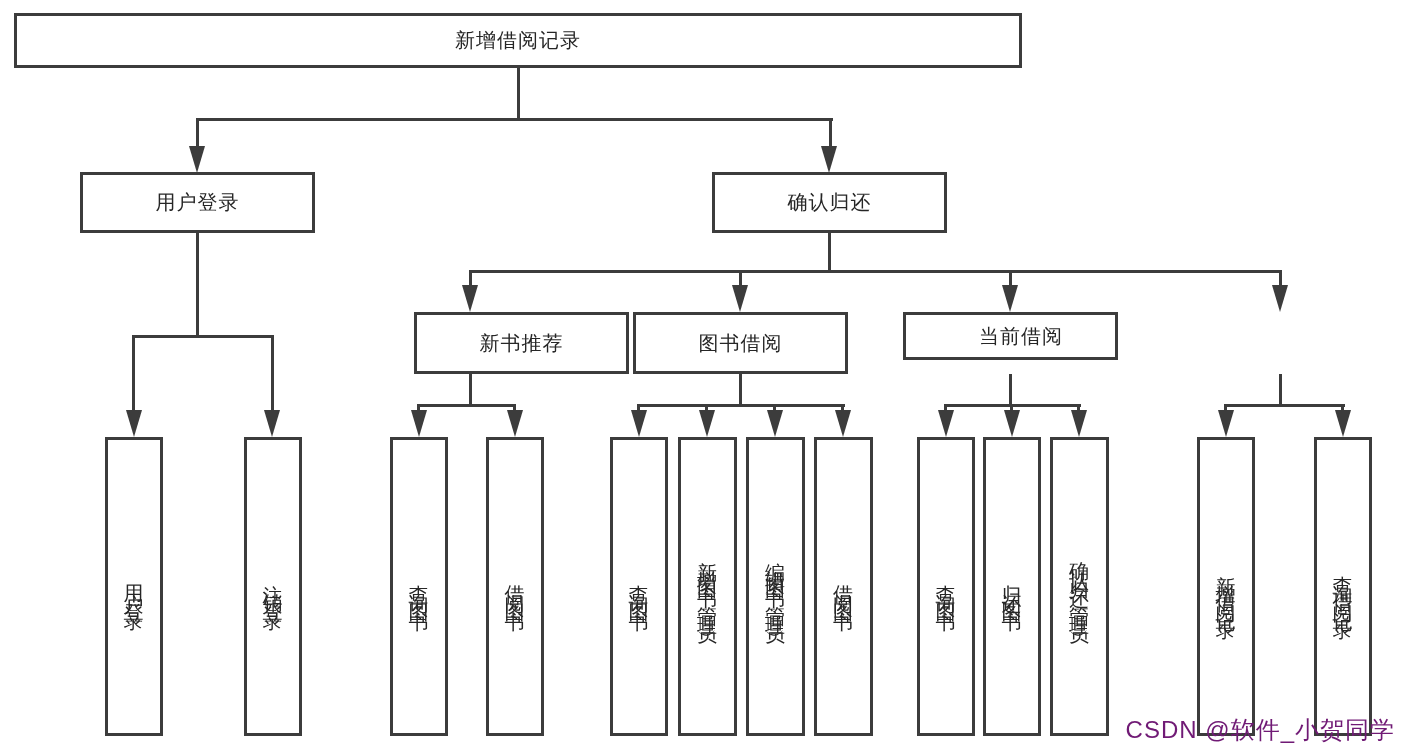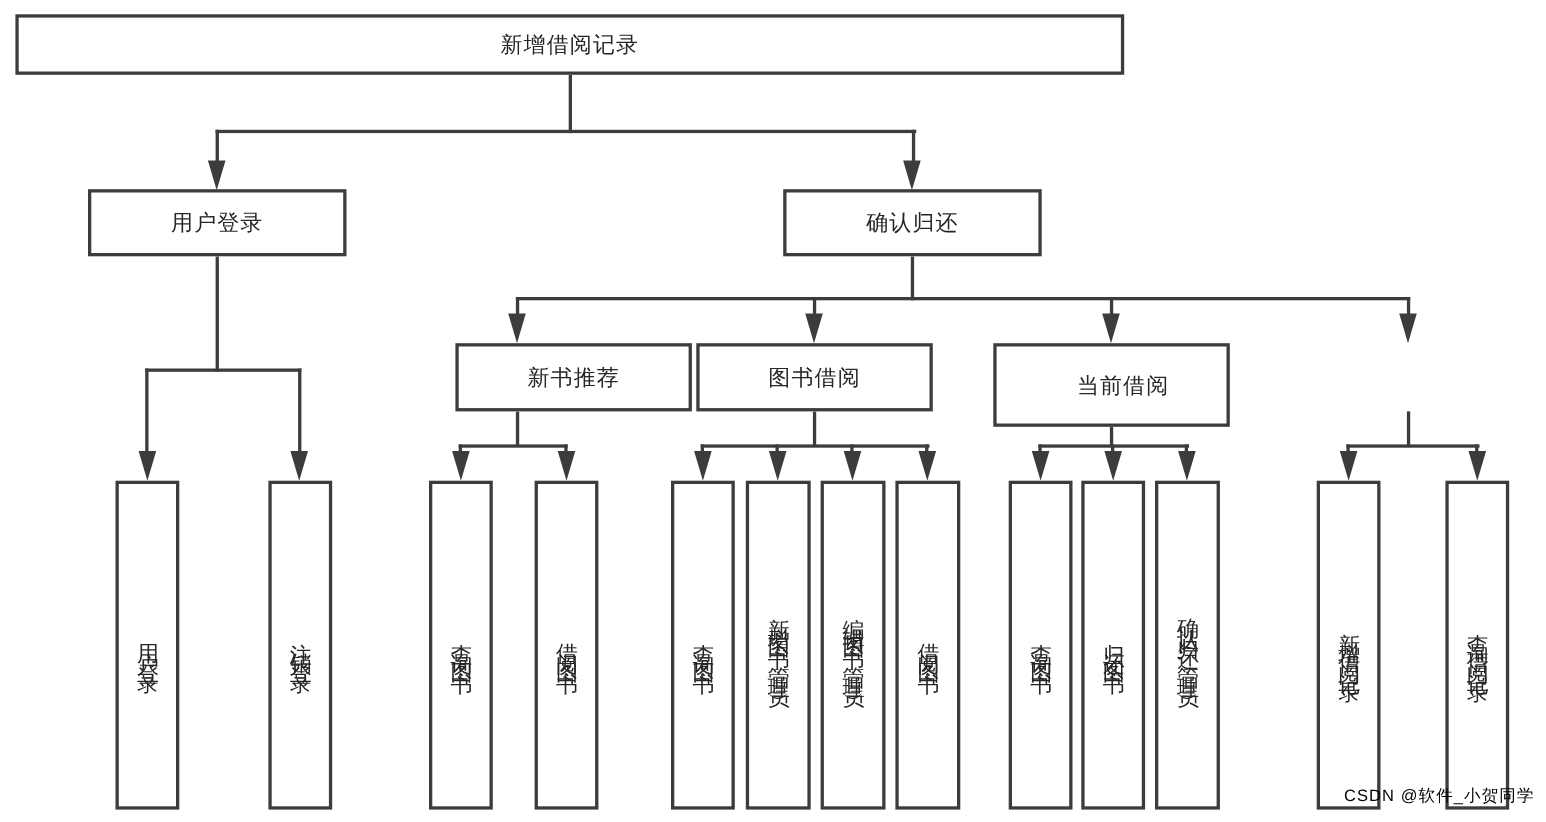--- a/index.html
+++ b/index.html
@@ -14,21 +14,21 @@
   }
   .hbox { font-size:20px; letter-spacing:1px; }
   .vbox { writing-mode:vertical-rl; font-size:20px; letter-spacing:9px; line-height:1; }
   .ln { position:absolute; background:#3c3c3c; z-index:1; }
   .ah {
     position:absolute; width:0; height:0; z-index:1;
     border-left:8px solid transparent; border-right:8px solid transparent;
     border-top:27px solid #3c3c3c;
   }
   .watermark {
-    position:absolute; z-index:5; color:#000000; font-size:15px; letter-spacing:1px;
+    position:absolute; z-index:5; color:#701a75; font-size:24px; letter-spacing:1px;
   }
 </style>
 </head>
 <body>
 
 <div class="stage">
 
   <div class="ln" style="left:517px;top:67px;width:3px;height:54px;"></div>
   <div class="ln" style="left:196px;top:118px;width:637px;height:3px;"></div>
   <div class="ln" style="left:196px;top:118px;width:3px;height:34px;"></div>
@@ -88,21 +88,21 @@
   <div class="ah" style="left:1218px;top:410px;"></div>
   <div class="ah" style="left:1335px;top:410px;"></div>
 
   <div class="box hbox" style="left:14px;top:13px;width:1008px;height:55px;">新增借阅记录</div>
 
   <div class="box hbox" style="left:80px;top:172px;width:235px;height:61px;">用户登录</div>
   <div class="box hbox" style="left:712px;top:172px;width:235px;height:61px;">确认归还</div>
 
   <div class="box hbox" style="left:380px;top:312px;width:215px;height:62px;margin-left:34px;">新书推荐</div>
   <div class="box hbox" style="left:633px;top:312px;width:215px;height:62px;">图书借阅</div>
-  <div class="box hbox" style="left:903px;top:312px;width:215px;height:76px;padding-left:21px;">当前借阅</div>
+  <div class="box hbox" style="left:903px;top:312px;width:215px;height:48px;padding-left:21px;">当前借阅</div>
 
   <div class="box vbox" style="left:105px;top:437px;width:58px;height:299px;">用户登录</div>
   <div class="box vbox" style="left:244px;top:437px;width:58px;height:299px;">注销登录</div>
 
   <div class="box vbox" style="left:390px;top:437px;width:58px;height:299px;">查询图书</div>
   <div class="box vbox" style="left:486px;top:437px;width:58px;height:299px;">借阅图书</div>
 
   <div class="box vbox" style="left:610px;top:437px;width:58px;height:299px;">查询图书</div>
   <div class="box vbox" style="left:678px;top:437px;width:59px;height:299px;">新增图书（管理员）</div>
   <div class="box vbox" style="left:746px;top:437px;width:59px;height:299px;">编辑图书（管理员）</div>

